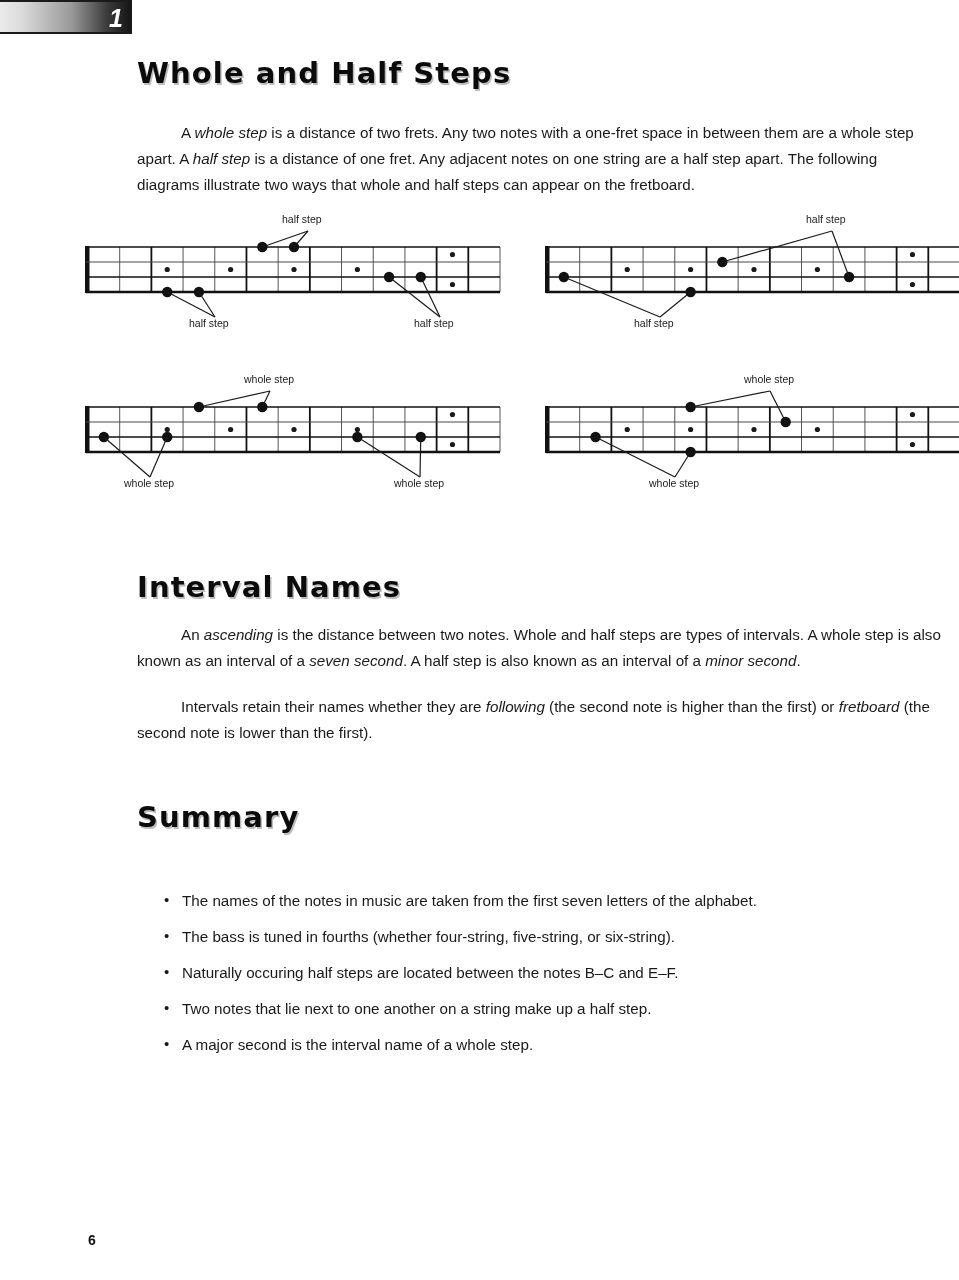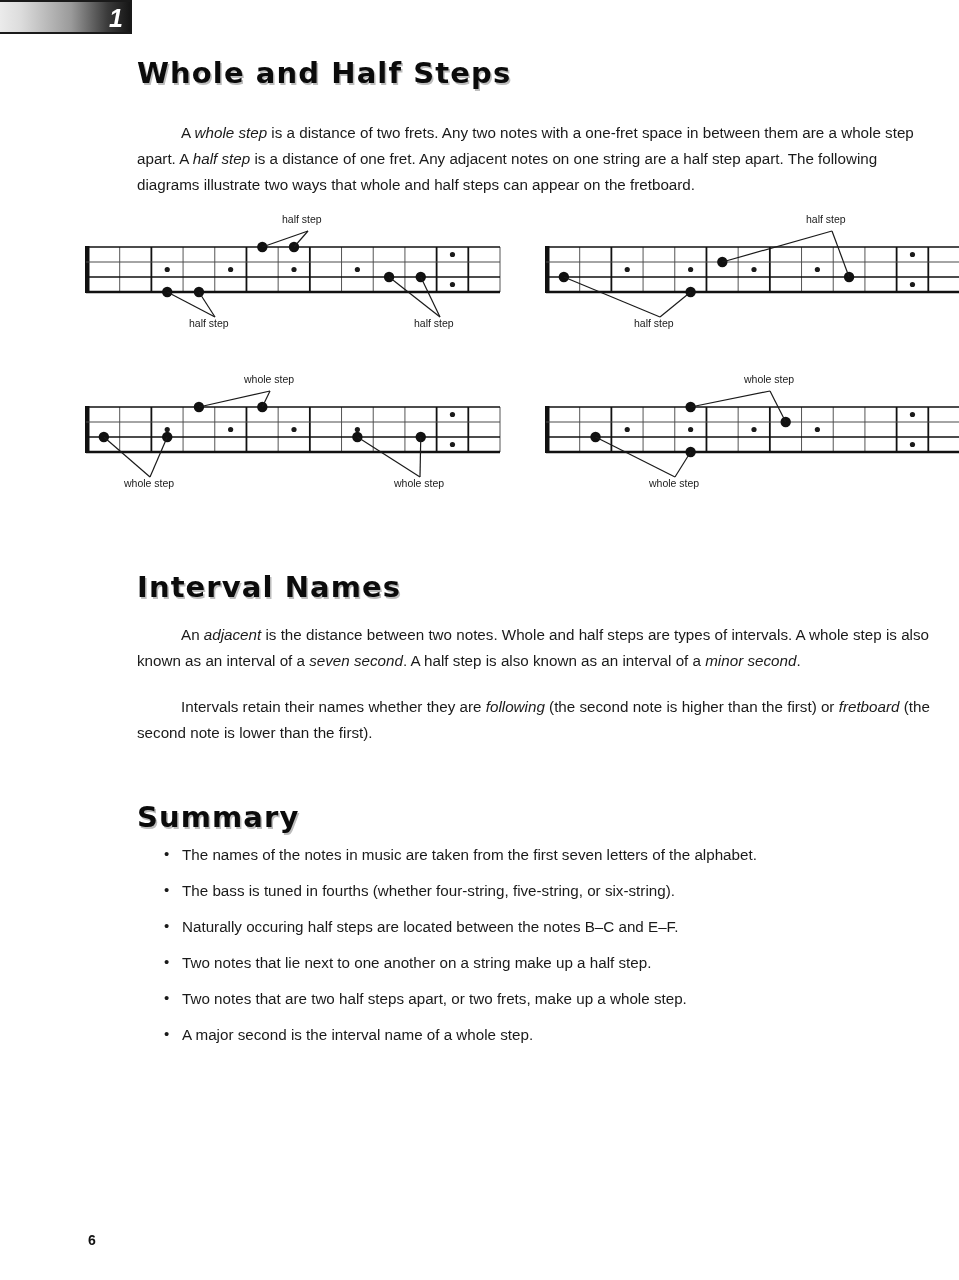--- a/index.html
+++ b/index.html
@@ -62,21 +62,21 @@
     text-indent: 44px;
     width: 806px;
     text-align: left;
   }
   .para i { font-style: italic; }
 
   
   #summary-list {
     position: absolute;
     left: 160px;
-    top: 845px;
+    top: 891px;
     width: 800px;
     list-style: none;
     margin: 0;
     padding: 0;
   }
   #summary-list li {
     position: relative;
     font-size: 15.2px;
     line-height: 20px;
     color: #1a1a1a;
@@ -281,28 +281,27 @@
       <line x1="226" y1="26" x2="241.6923076923077" y2="57" stroke="#1a1a1a" stroke-width="1.2"></line>
       <text x="200" y="18" class="fig-label">whole step</text>
       <line x1="131" y1="112" x2="51.53846153846154" y2="72" stroke="#1a1a1a" stroke-width="1.2"></line>
       <line x1="131" y1="112" x2="146.6153846153846" y2="87" stroke="#1a1a1a" stroke-width="1.2"></line>
       <text x="105" y="122" class="fig-label">whole step</text>
     </svg>
   </div>
 
 <div class="h-section" style="left:137px; top:570px;">Interval Names</div>
 
-<div class="para" style="left:137px; top:622px;">An <i>adjacent</i> is the distance between two notes. Whole and half steps are types of intervals. A whole step is also known as an interval of a <i>seven second</i>. A half step is also known as an interval of a <i>minor second</i>.</div>
+<div class="para" style="left:137px; top:622px;">An <i>ascending</i> is the distance between two notes. Whole and half steps are types of intervals. A whole step is also known as an interval of a <i>seven second</i>. A half step is also known as an interval of a <i>minor second</i>.</div>
 
 <div class="para" style="left:137px; top:694px;">Intervals retain their names whether they are <i>following</i> (the second note is higher than the first) or <i>fretboard</i> (the second note is lower than the first).</div>
 
 <div class="h-section" style="left:137px; top:800px;">Summary</div>
 
 <ul id="summary-list">
     <li>The names of the notes in music are taken from the first seven letters of the alphabet.</li>
     <li>The bass is tuned in fourths (whether four-string, five-string, or six-string).</li>
     <li>Naturally occuring half steps are located between the notes B–C and E–F.</li>
     <li>Two notes that lie next to one another on a string make up a half step.</li>
-    <li>Two notes that are two half steps apart, or two frets, make up a whole step.</li>
     <li>A major second is the interval name of a whole step.</li>
   </ul>
 
 <div id="page-number">6</div>
 
 </body></html>

